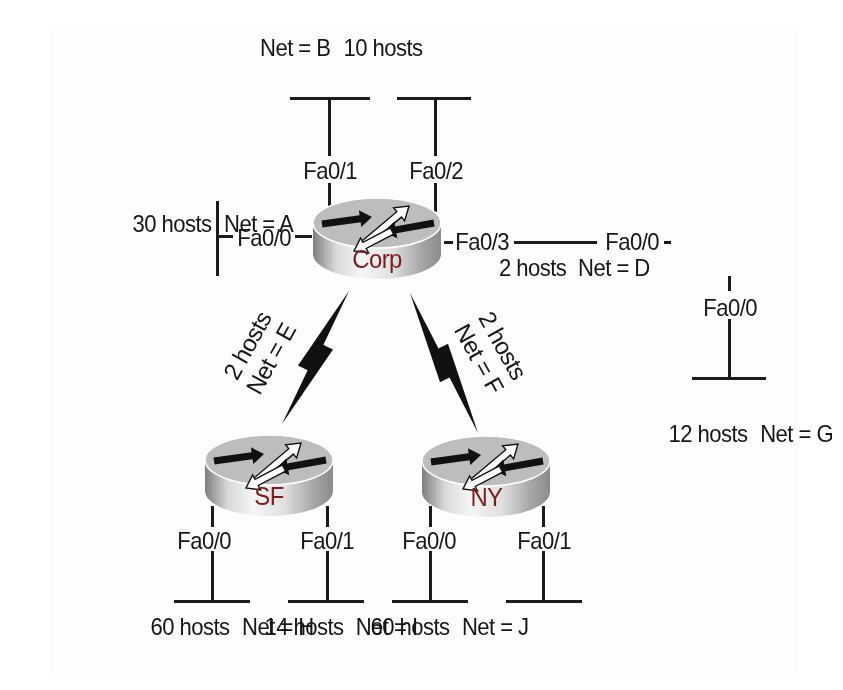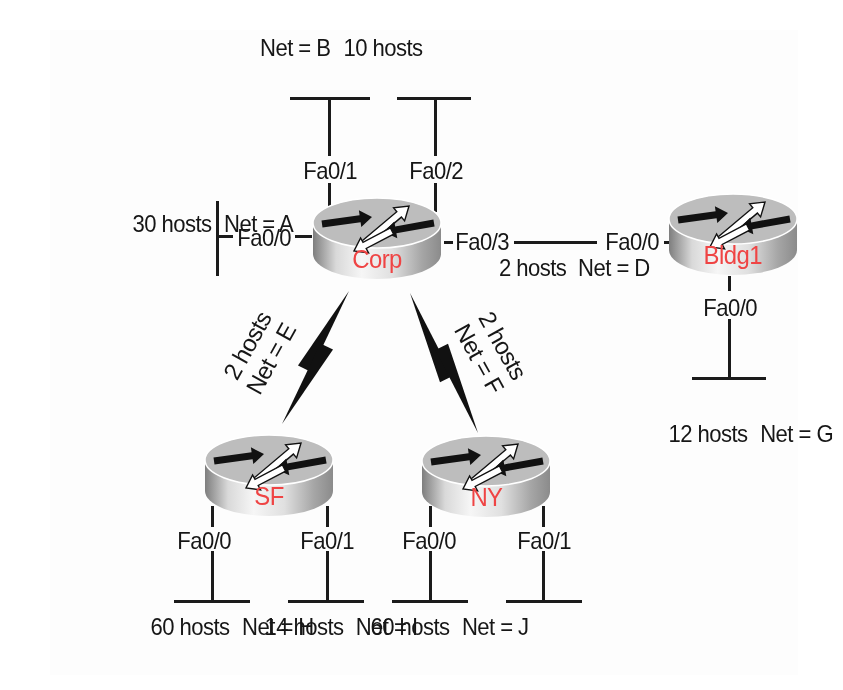--- a/index.html
+++ b/index.html
@@ -11,21 +11,21 @@
   .lbl{position:absolute;width:130px;text-align:center;
        font-size:24px;line-height:28px;letter-spacing:-0.6px;white-space:nowrap;}
   .cond{display:inline-block;transform:scaleX(0.92);transform-origin:center;}
   .wan-label{position:absolute;text-align:center;font-size:24px;line-height:27px;
              letter-spacing:-0.6px;white-space:nowrap;}
   .wan-label.e{transform:translate(-50%,-50%) rotate(-61deg);}
   .wan-label.f{transform:translate(-50%,-50%) rotate(61deg);}
   .router{position:absolute;width:130px;height:84px;}
   .router svg{display:block;width:130px;height:84px;}
   .router-label{position:absolute;left:0;top:48px;width:100%;text-align:center;
-                font-size:26px;line-height:28px;letter-spacing:-0.6px;color:#ef4444;text-decoration:underline;}
+                font-size:26px;line-height:28px;letter-spacing:-0.6px;color:#7f1d1d;text-decoration:underline;}
   .boltlayer{position:absolute;left:0;top:0;width:843px;height:690px;pointer-events:none;}
   .hiddefs{position:absolute;width:0;height:0;overflow:hidden;}
 </style>
 </head>
 <body>
 
 <svg class="hiddefs" aria-hidden="true">
   <defs>
     <linearGradient id="bodyGrad" x1="0" y1="0" x2="1" y2="0">
       <stop offset="0" stop-color="#7e7e7e"></stop>
@@ -93,26 +93,20 @@
       <polygon points="478,433 435.4,349.9 448,343.7" fill="#111"></polygon>
     </g>
   </svg>
 
   <div class="router" style="left:312px;top:197px;">
     <svg viewBox="0 0 130 84">
         <use href="#routerSym"></use>
       </svg>
     <div class="router-label"><span class="cond">Corp</span></div>
   </div>
-  <div class="router" style="left:668px;top:193px;">
-    <svg viewBox="0 0 130 84">
-        <use href="#routerSym"></use>
-      </svg>
-    <div class="router-label"><span class="cond">Bldg1</span></div>
-  </div>
   <div class="router" style="left:204px;top:434px;">
     <svg viewBox="0 0 130 84">
         <use href="#routerSym"></use>
       </svg>
     <div class="router-label"><span class="cond">SF</span></div>
   </div>
   <div class="router" style="left:421px;top:435px;">
     <svg viewBox="0 0 130 84">
         <use href="#routerSym"></use>
       </svg>

